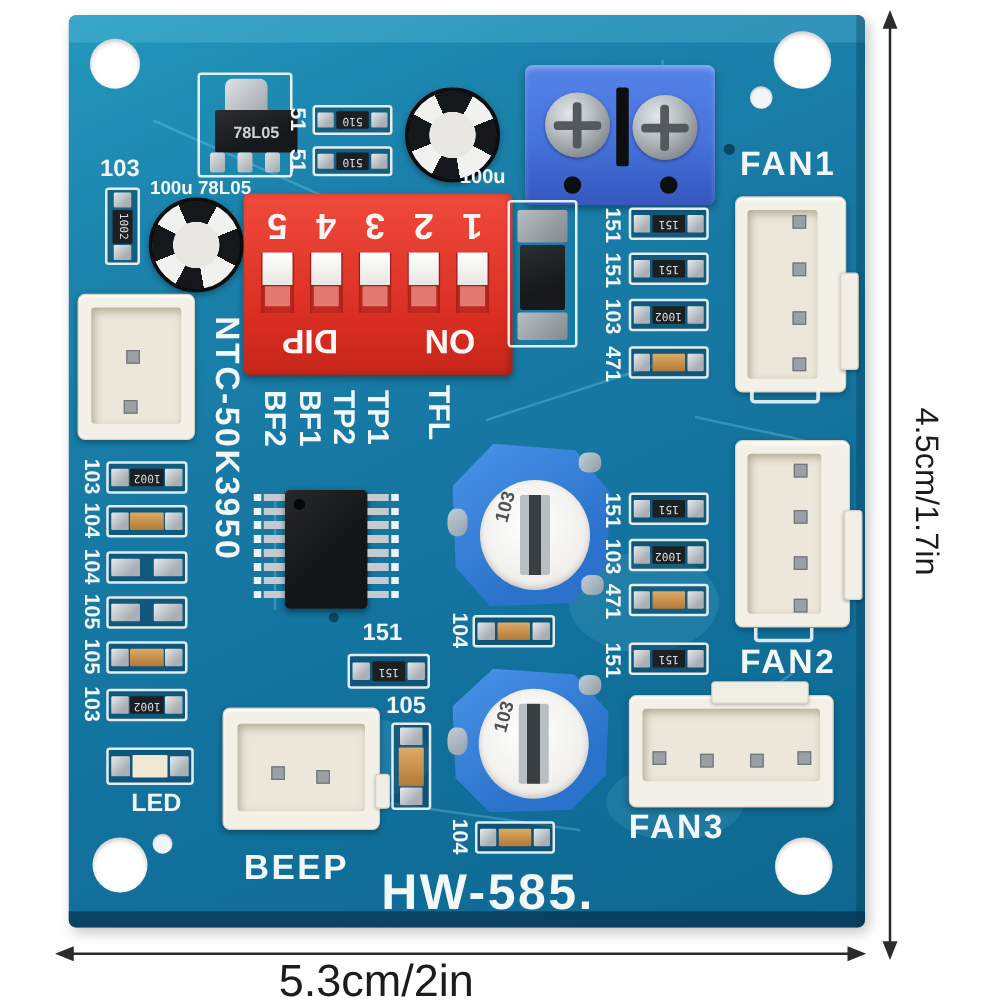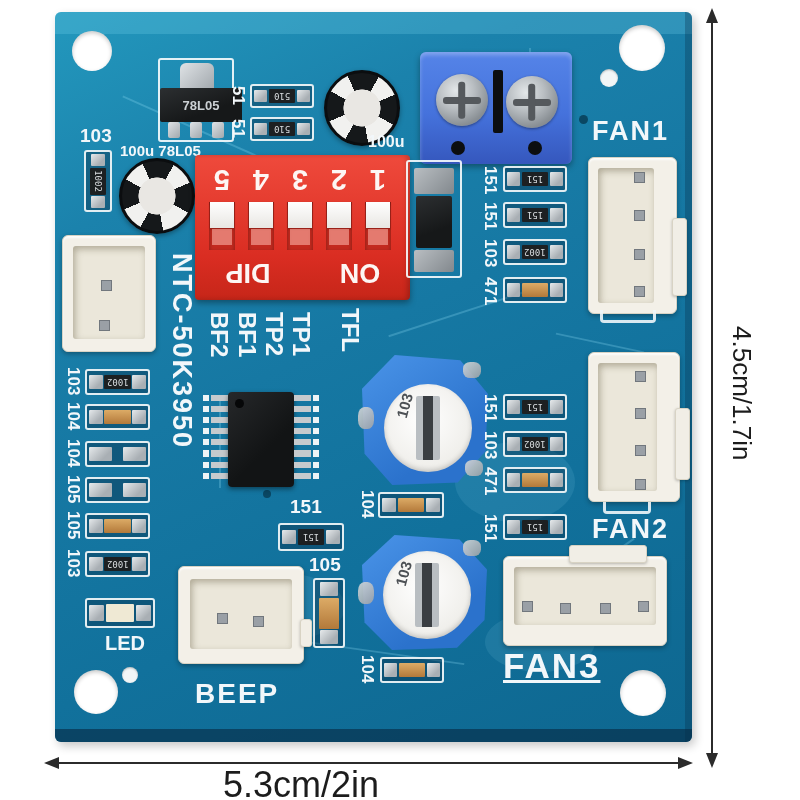--- a/index.html
+++ b/index.html
@@ -123,21 +123,21 @@
       <div class="tdot" style="left:108px;top:89px;width:14px;height:14px;"></div>
     </div>
 
     <div class="cap" style="left:269px;top:58px;width:76px;height:76px;"></div>
     <div class="silk" style="left:313px;top:121px;font-size:16px;">100u</div>
     <div class="silk" style="left:65px;top:130px;font-size:15px;">100u 78L05</div>
     <div class="cap" style="left:64px;top:146px;width:76px;height:76px;"></div>
 
     <div class="outline" style="left:103px;top:46px;width:76px;height:84px;">
       <div class="metal" style="left:20px;top:3px;width:34px;height:26px;border-radius:6px 6px 0 0;"></div>
-      <div class="blackbody" style="left:0;top:28px;width:82px;height:34px;">
+      <div class="blackbody" style="left:12px;top:28px;width:66px;height:34px;">
         <span class="silk" style="position:static;font-size:13px;color:#ccd1d4;">78L05</span>
       </div>
       <div class="metal" style="left:8px;top:62px;width:12px;height:16px;"></div>
       <div class="metal" style="left:30px;top:62px;width:12px;height:16px;"></div>
       <div class="metal" style="left:52px;top:62px;width:12px;height:16px;"></div>
     </div>
 
     <span class="silk v90" style="left:193px;top:74px;font-size:17px;">51</span>
     <div class="res-h" style="left:195px;top:72px;width:64px;height:24px;">
       <span class="pad"></span>
@@ -402,30 +402,31 @@
     <div class="silk" style="left:537px;top:502px;font-size:27px;letter-spacing:2px;">FAN2</div>
 
     <div class="jst" style="left:448px;top:544px;width:162px;height:88px;">
       <div class="jst-in" style="left:10px;top:10px;right:10px;bottom:20px;"></div>
       <div class="latch" style="left:65px;top:-12px;width:76px;height:16px;"></div>
       <div class="jpin" style="left:18px;top:44px;"></div>
       <div class="jpin" style="left:56px;top:46px;"></div>
       <div class="jpin" style="left:96px;top:46px;"></div>
       <div class="jpin" style="left:134px;top:44px;"></div>
     </div>
-    <div class="silk" style="left:448px;top:634px;font-size:35px;letter-spacing:2px;text-decoration:underline;">FAN3</div>
+    <div class="silk" style="left:448px;top:634px;font-size:27px;letter-spacing:2px;">FAN3</div>
 
     <div class="jst" style="left:123px;top:554px;width:124px;height:96px;">
       <div class="jst-in" style="left:11px;top:12px;right:11px;bottom:14px;"></div>
       <div class="latch" style="right:-9px;top:52px;width:10px;height:26px;"></div>
       <div class="jpin" style="left:38px;top:46px;"></div>
       <div class="jpin" style="left:74px;top:49px;"></div>
     </div>
     <div class="silk" style="left:140px;top:666px;font-size:28px;letter-spacing:2px;">BEEP</div>
 
+    <div class="silk" style="left:250px;top:680px;font-size:40px;letter-spacing:2px;">HW-585.</div>
   </div>
 
   <div class="dimline" style="left:711px;top:20px;width:2px;height:734px;"></div>
   <div class="arr" style="left:706px;top:8px;border-left:6px solid transparent;border-right:6px solid transparent;border-bottom:15px solid #2b2b2b;"></div>
   <div class="arr" style="left:706px;top:753px;border-left:6px solid transparent;border-right:6px solid transparent;border-top:15px solid #2b2b2b;"></div>
   <div class="dimtext v90" style="left:757px;top:326px;font-size:26px;">4.5cm/1.7in</div>
 
   <div class="dimline" style="left:56px;top:762px;width:624px;height:2px;"></div>
   <div class="arr" style="left:44px;top:757px;border-top:6px solid transparent;border-bottom:6px solid transparent;border-right:15px solid #2b2b2b;"></div>
   <div class="arr" style="left:678px;top:757px;border-top:6px solid transparent;border-bottom:6px solid transparent;border-left:15px solid #2b2b2b;"></div>

